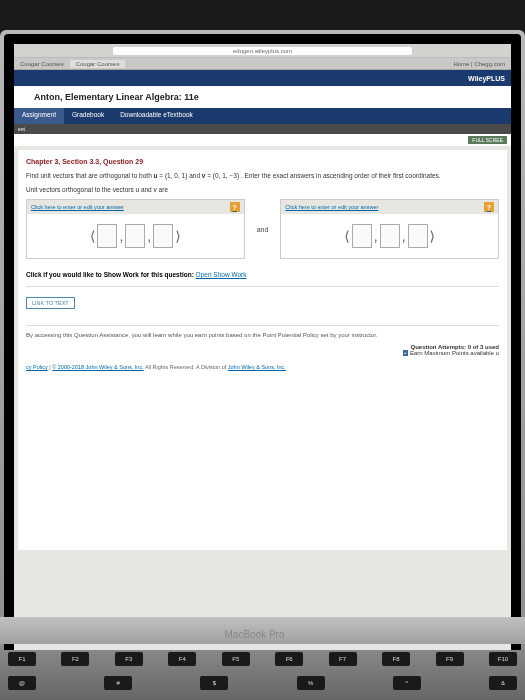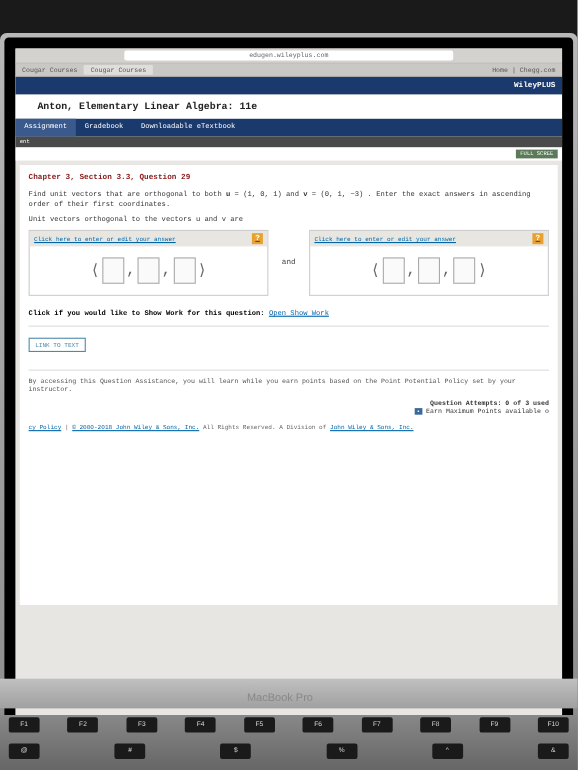--- a/index.html
+++ b/index.html
@@ -19,21 +19,20 @@
       bottom: 0;
       background: linear-gradient(180deg, #b8b8b8 0%, #8a8a8a 100%);
       border-radius: 6px 6px 0 0;
       padding: 4px 4px 0 4px;
     }
     .screen-bezel {
       background: #000;
       border-radius: 4px 4px 0 0;
       padding: 10px 10px 0 10px;
       height: 628px;
-      font-family: Liberation Mono, monospace;
     }
     .screen-content {
       background: #e8e6e3;
       height: 100%;
       overflow: hidden;
       font-size: 7px;
     }
     .browser-bar {
       background: #d4d2ce;
       height: 14px;

